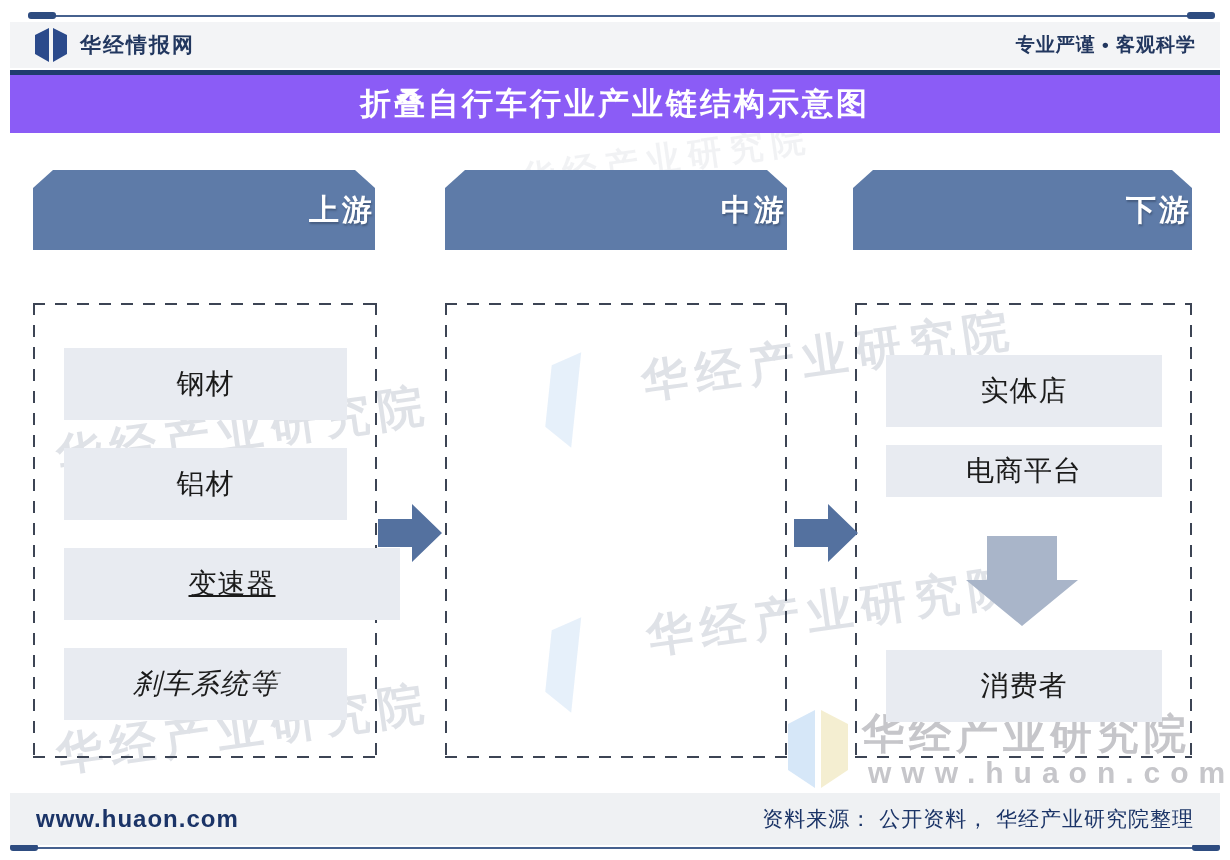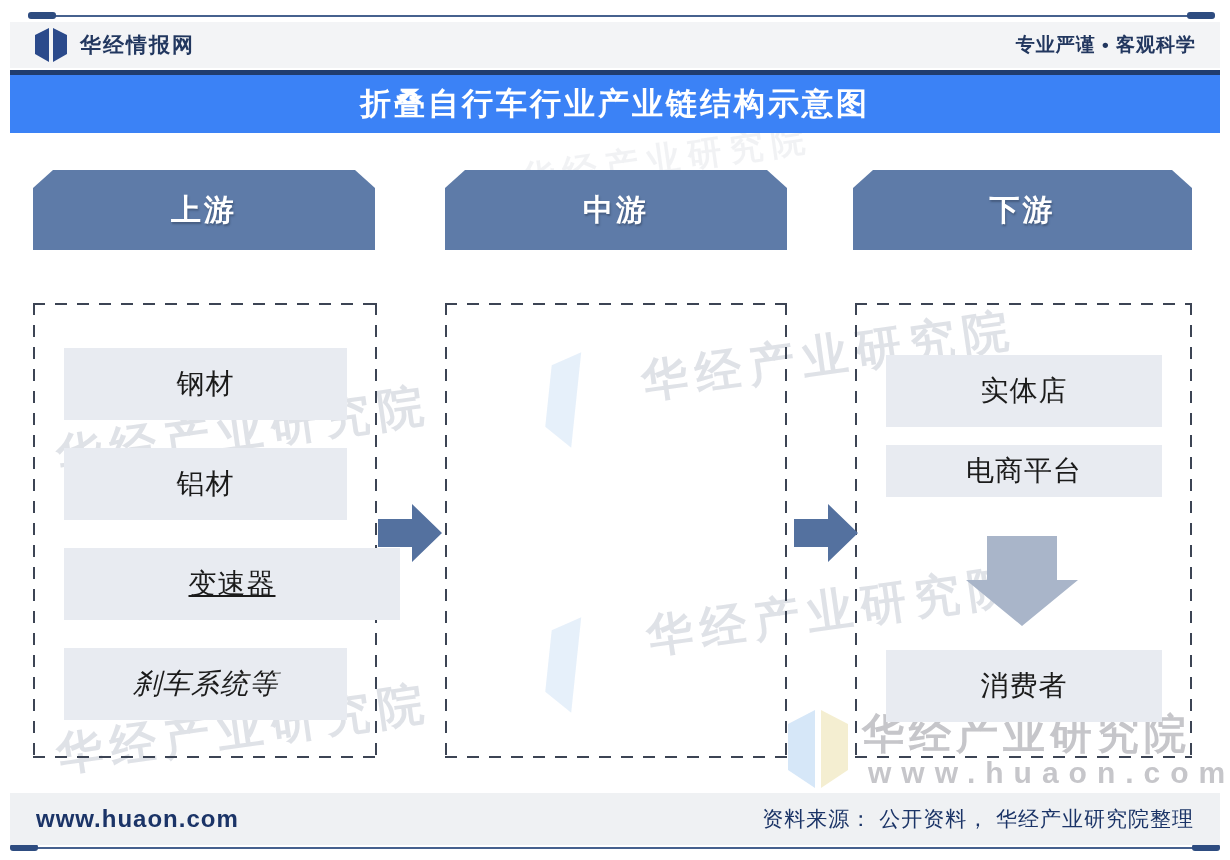--- a/index.html
+++ b/index.html
@@ -23,29 +23,29 @@
     position:absolute;left:10px;top:22px;width:1210px;height:46px;
     background:#f3f4f6;display:flex;align-items:center;padding:0 24px;
     box-sizing:border-box;z-index:3;
   }
   .brand-logo{margin-right:12px;display:flex;align-items:center;}
   .brand-name{font-size:21px;font-weight:600;color:#22375f;letter-spacing:2px;}
   .brand-tagline{margin-left:auto;font-size:19px;font-weight:700;color:#22375f;letter-spacing:1px;}
   
   .title-bar{
     position:absolute;left:10px;top:70px;width:1210px;height:63px;
-    background:#3b82f6;border-top:5px solid #203d6d;box-sizing:border-box;
+    background:#8b5cf6;border-top:5px solid #203d6d;box-sizing:border-box;
     display:flex;align-items:center;justify-content:center;z-index:3;
   }
   .title-bar span{color:#ffffff;font-size:31px;font-weight:700;letter-spacing:3px;}
   
   .col-head{
     position:absolute;top:170px;height:80px;background:#5e7ba8;z-index:2;
     clip-path:polygon(0 18px,20px 0,calc(100% - 20px) 0,100% 18px,100% 100%,0 100%);
-    display:flex;align-items:center;justify-content:center;
+    display:flex;align-items:center;justify-content:flex-end;
     color:#ffffff;font-size:30px;font-weight:700;letter-spacing:3px;
     text-shadow:1px 2px 2px rgba(40,55,80,.45);
   }
   .col-head.up{left:33px;width:342px;}
   .col-head.mid{left:445px;width:342px;}
   .col-head.down{left:853px;width:339px;}
   
   .dash-box{
     position:absolute;top:303px;height:455px;z-index:1;
     background-image:

